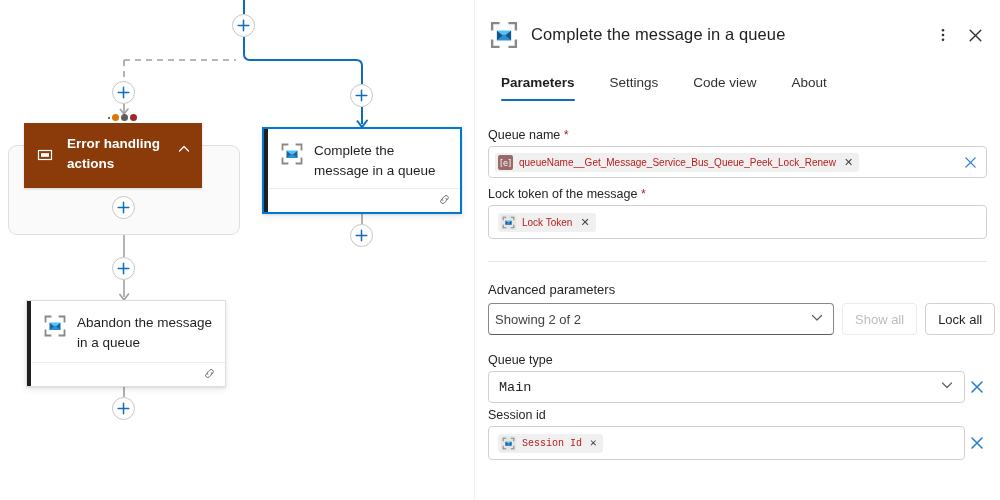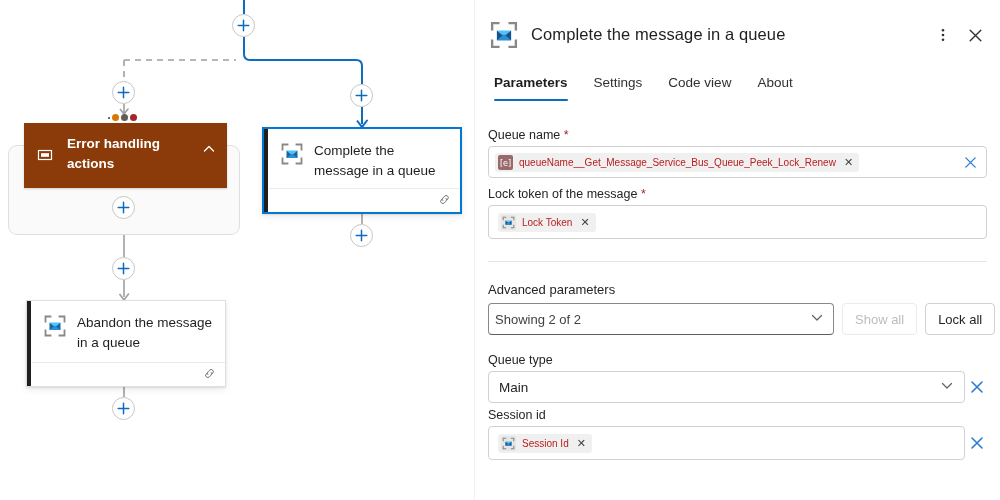--- a/index.html
+++ b/index.html
@@ -29,21 +29,21 @@
 
   
   .scope-box{
     position:absolute;left:8px;top:145px;width:232px;height:90px;
     background:#fafafa;border:1px solid #e1dfdd;border-radius:9px;
     box-sizing:border-box;z-index:2;
   }
 
   
   .err-card{
-    position:absolute;left:24px;top:123px;width:203px;height:65px;
+    position:absolute;left:24px;top:123px;width:178px;height:65px;
     background:#8a3b09;z-index:4;
     box-shadow:0 1px 2px rgba(0,0,0,.16);
   }
   .err-card .err-ico{
     position:absolute;left:12px;top:23px;width:18px;height:18px;
     display:flex;align-items:center;justify-content:center;
   }
   .err-card .err-title{
     position:absolute;left:43px;top:11px;width:120px;
     color:#ffffff;font-weight:bold;font-size:13.5px;line-height:20px;
@@ -91,21 +91,21 @@
     font-weight:normal;letter-spacing:.1px;white-space:nowrap;
   }
   .hdr-btn{
     position:absolute;top:22px;width:26px;height:26px;
     display:flex;align-items:center;justify-content:center;
   }
   #hdr-more{right:44px;}
   #hdr-close{right:12px;}
 
   
-  .tabs{position:absolute;left:6px;top:71px;display:flex;gap:0;}
+  .tabs{position:absolute;left:13px;top:71px;display:flex;gap:9px;}
   .tab{
     position:relative;padding:4px 13px 11px 13px;font-size:13.5px;color:#323130;
     white-space:nowrap;
   }
   .tab.active{font-weight:bold;color:#201f1e;}
   .tab.active::after{
     content:"";position:absolute;left:13px;right:13px;bottom:0;height:2.5px;background:#0f6cbd;border-radius:2px;
   }
 
   
@@ -148,21 +148,21 @@
     box-sizing:border-box;font-size:13px;color:#424242;
   }
   .select .chev{position:absolute;right:9px;top:50%;transform:translateY(-50%);}
   .btn{
     height:32px;border:1px solid #d1d1d1;border-radius:4px;background:#fff;
     display:flex;align-items:center;justify-content:center;padding:0 12px;
     font-size:13px;color:#242424;box-sizing:border-box;white-space:nowrap;
   }
   .btn.disabled{color:#bdbdbd;border-color:#ebebeb;}
 
-  .row-with-x{display:flex;align-items:center;gap:2px;}
+  .row-with-x{display:flex;align-items:center;gap:2px;font-family:Liberation Mono, monospace;}
   .row-with-x .grow{flex:1 1 auto;}
   .outer-x{
     flex:0 0 20px;width:20px;height:20px;display:flex;align-items:center;justify-content:center;
   }
   .sel-main{
     position:relative;height:32px;border:1px solid #d1d1d1;border-radius:4px;background:#fff;
     display:flex;align-items:center;padding:0 10px;box-sizing:border-box;
     font-size:13.5px;color:#242424;
   }
   .sel-main .chev{position:absolute;right:10px;top:50%;transform:translateY(-50%);}

